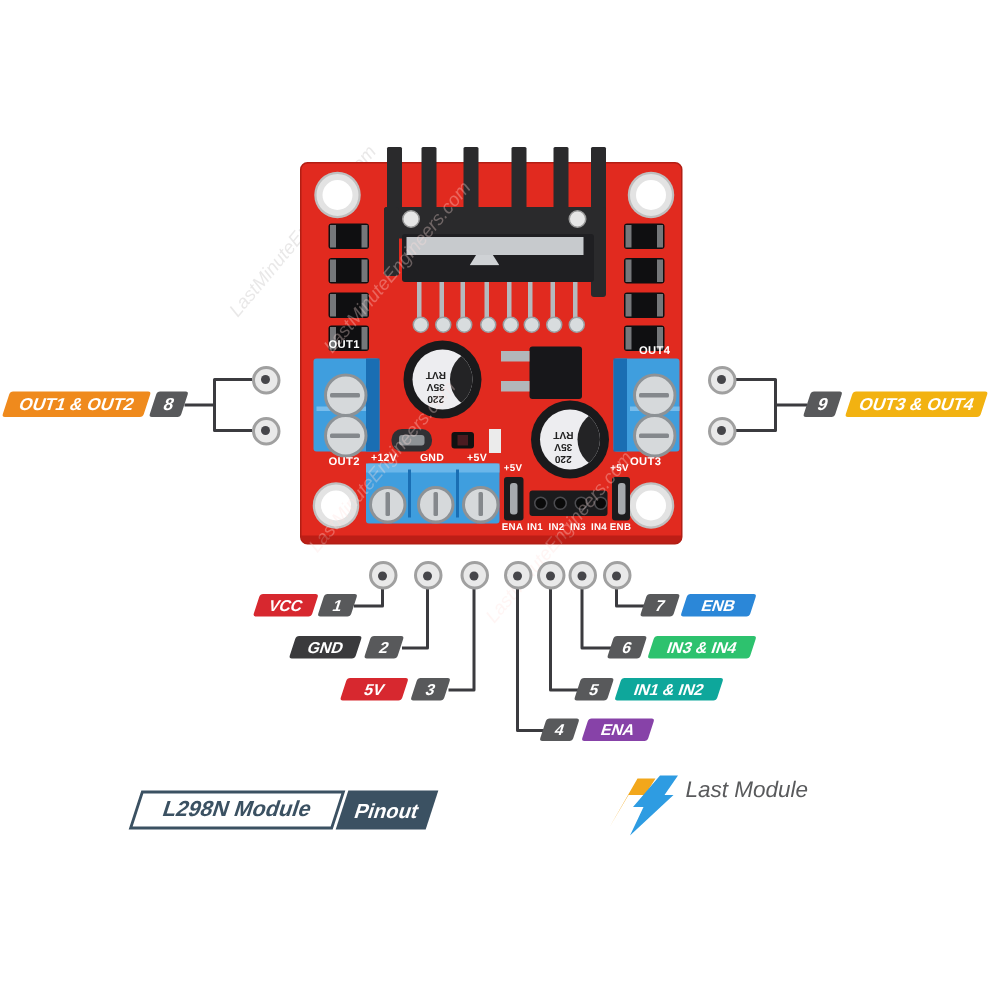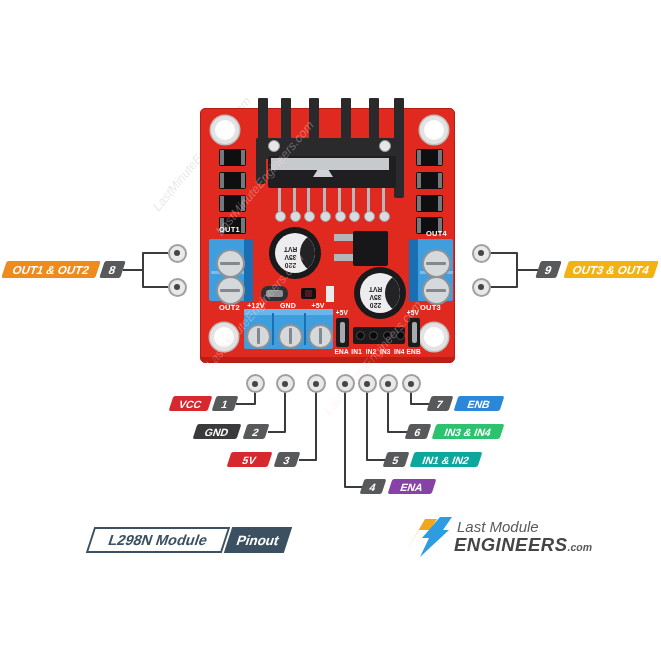--- a/index.html
+++ b/index.html
@@ -348,17 +348,14 @@
     <span>Pinout</span>
   </div>
 
   <div class="abs" style="left:402px;top:514px;width:52px;height:46px;">
     <svg width="52" height="46" viewBox="0 0 52 46">
       <path d="M4 38 L23 5 L35 5 L28 16 L17 16 Z" fill="#f2a71b"></path>
       <path d="M38 3 L50 3 L41 16 L47 16 L18 43 L27 24 L20 24 Z" fill="#2e9ce2"></path>
     </svg>
   </div>
   <span class="logo-top" style="left:457px;top:518px;">Last Module</span>
-  <div class="logo-bottom" style="left:454px;top:534px;">
-    <span>ENGINEERS</span><span class="logo-tld">.com</span>
-  </div>
 
 </div>
 
 </body></html>

